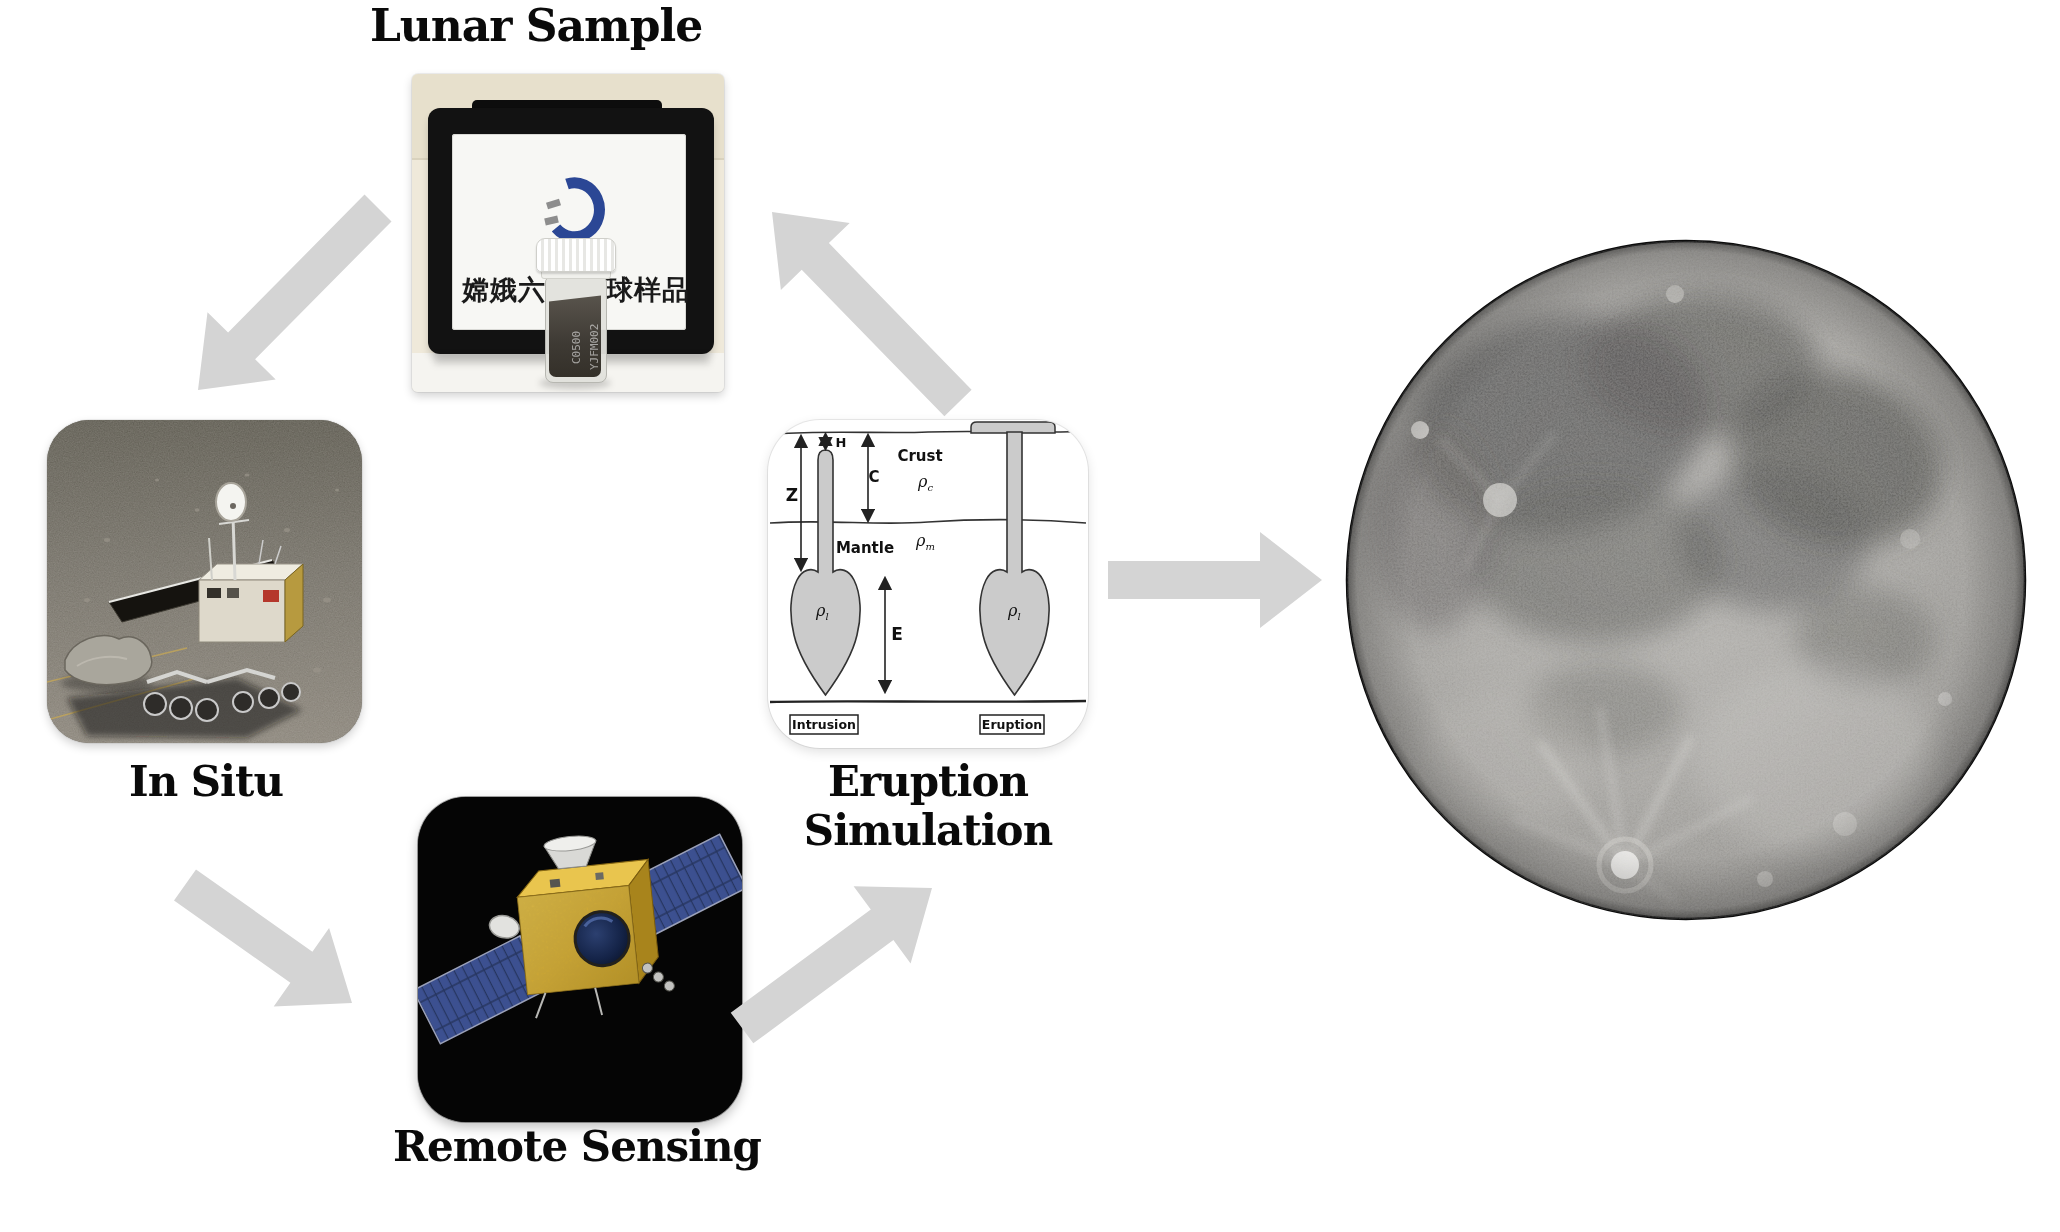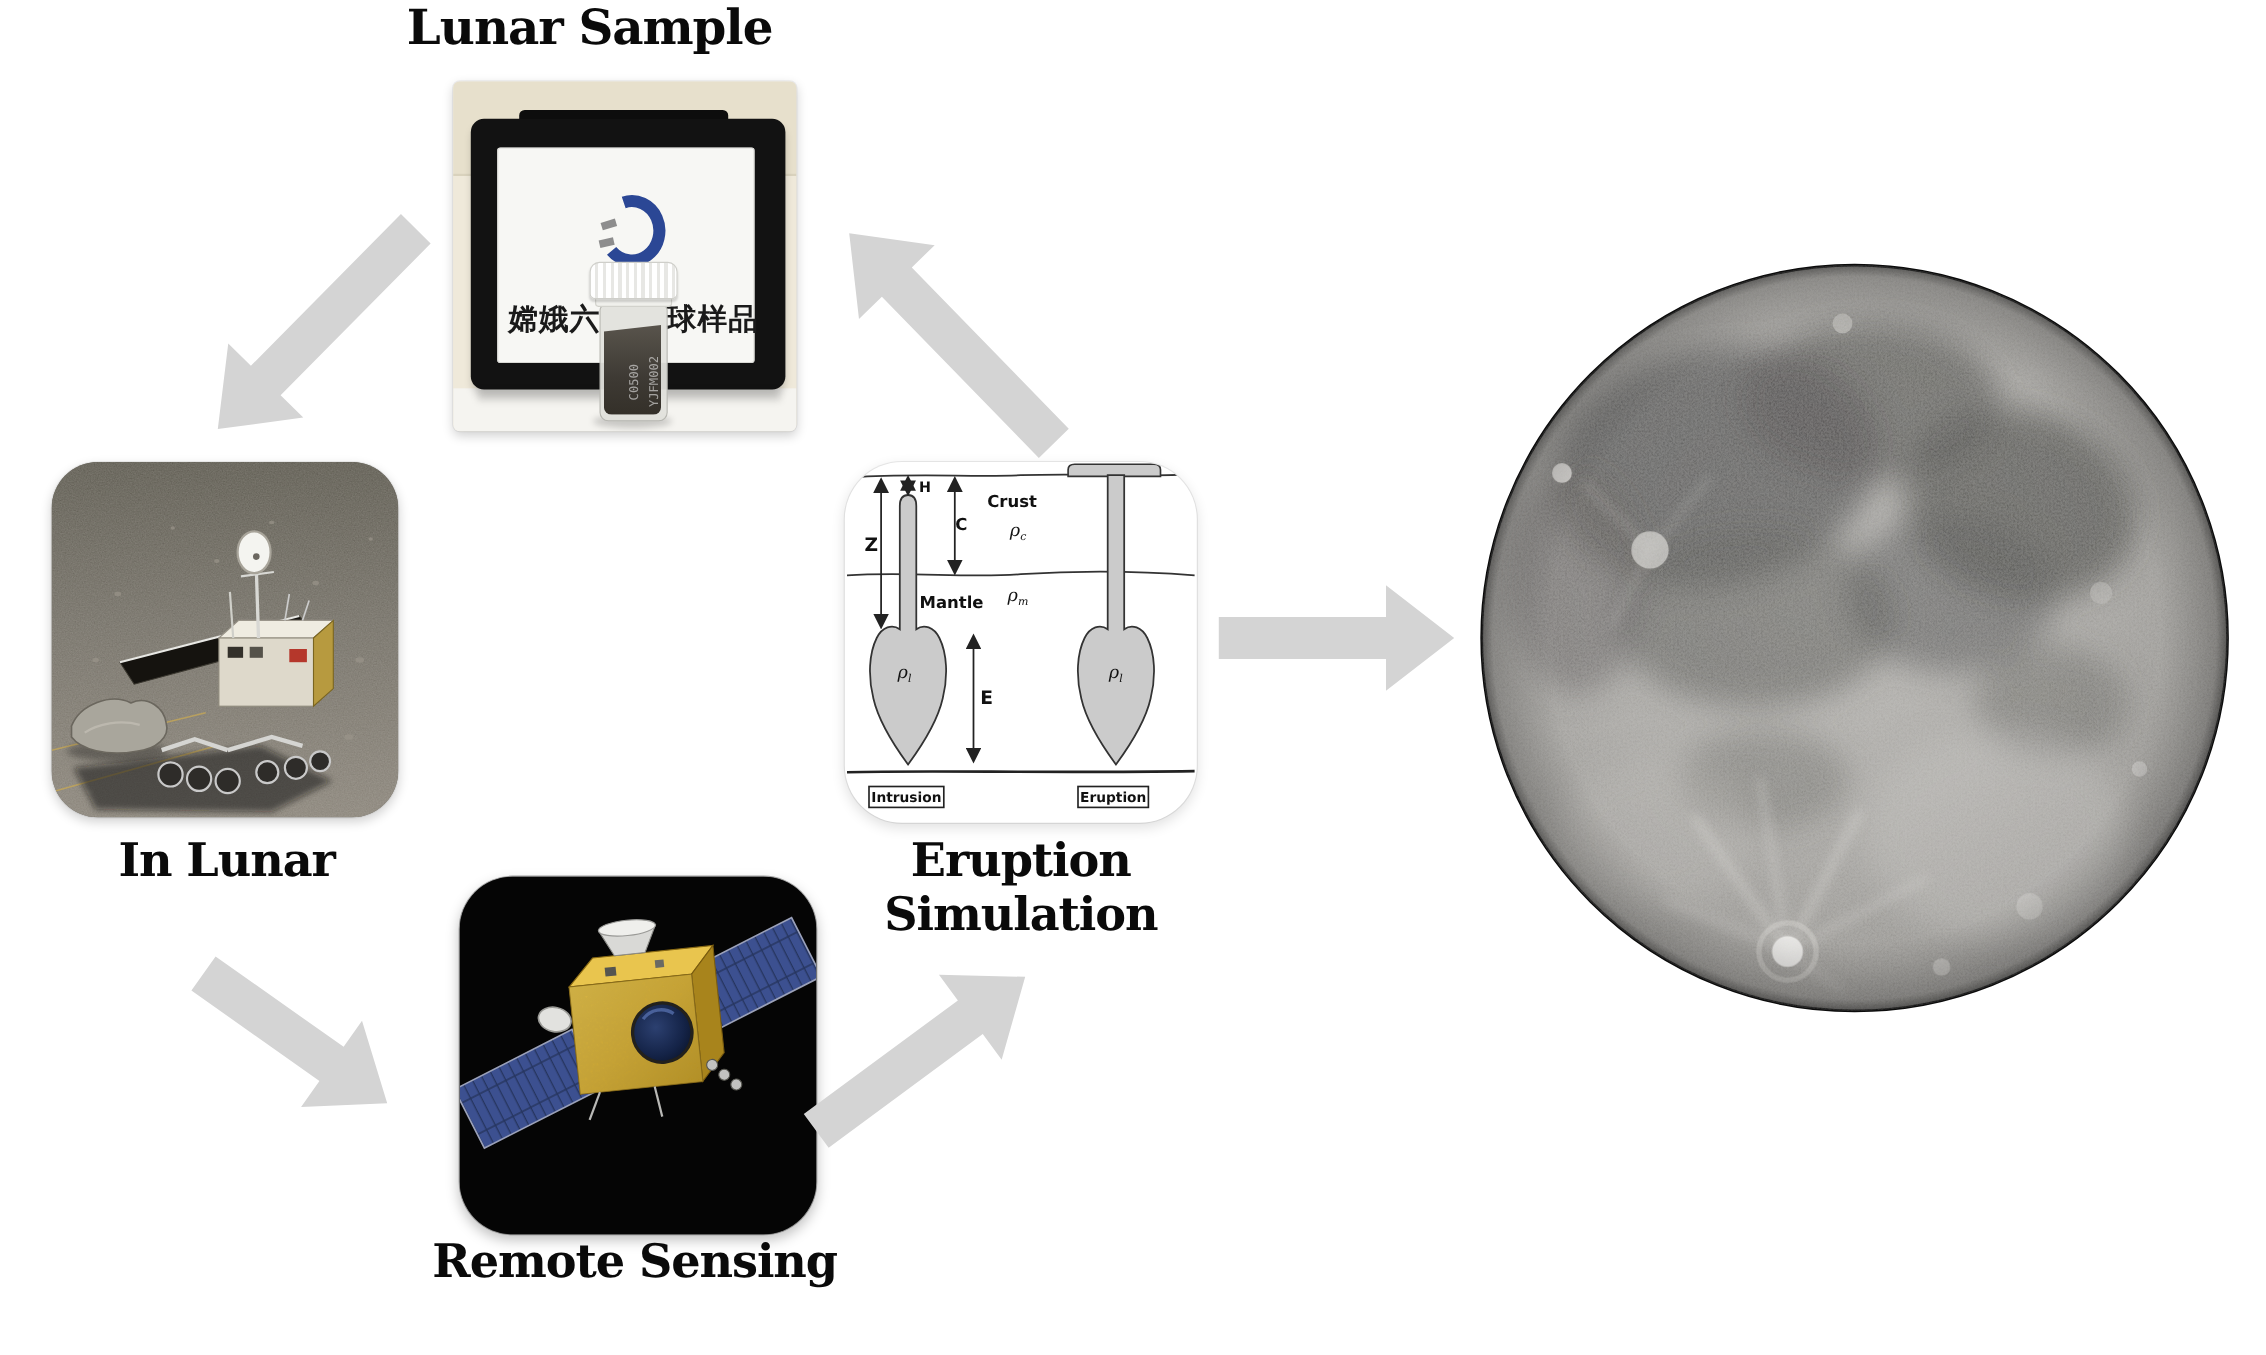--- a/index.html
+++ b/index.html
@@ -55,21 +55,21 @@
   svg{display:block;}
 </style>
 </head>
 <body>
 
 <div class="canvas">
 
   <h1 class="stage-title title-main">Lunar Sample</h1>
 
   <h2 class="stage-title title-two t-insitu">
-    <span style="display:block">In Lunar</span>
+    <span style="display:block">In Situ</span>
   </h2>
 
   <h2 class="stage-title title-two t-remote">
     <span style="display:block">Remote Sensing</span>
   </h2>
 
   <h2 class="stage-title title-two t-sim">
     <span style="display:block">Eruption</span>
     <span style="display:block">Simulation</span>
   </h2>

